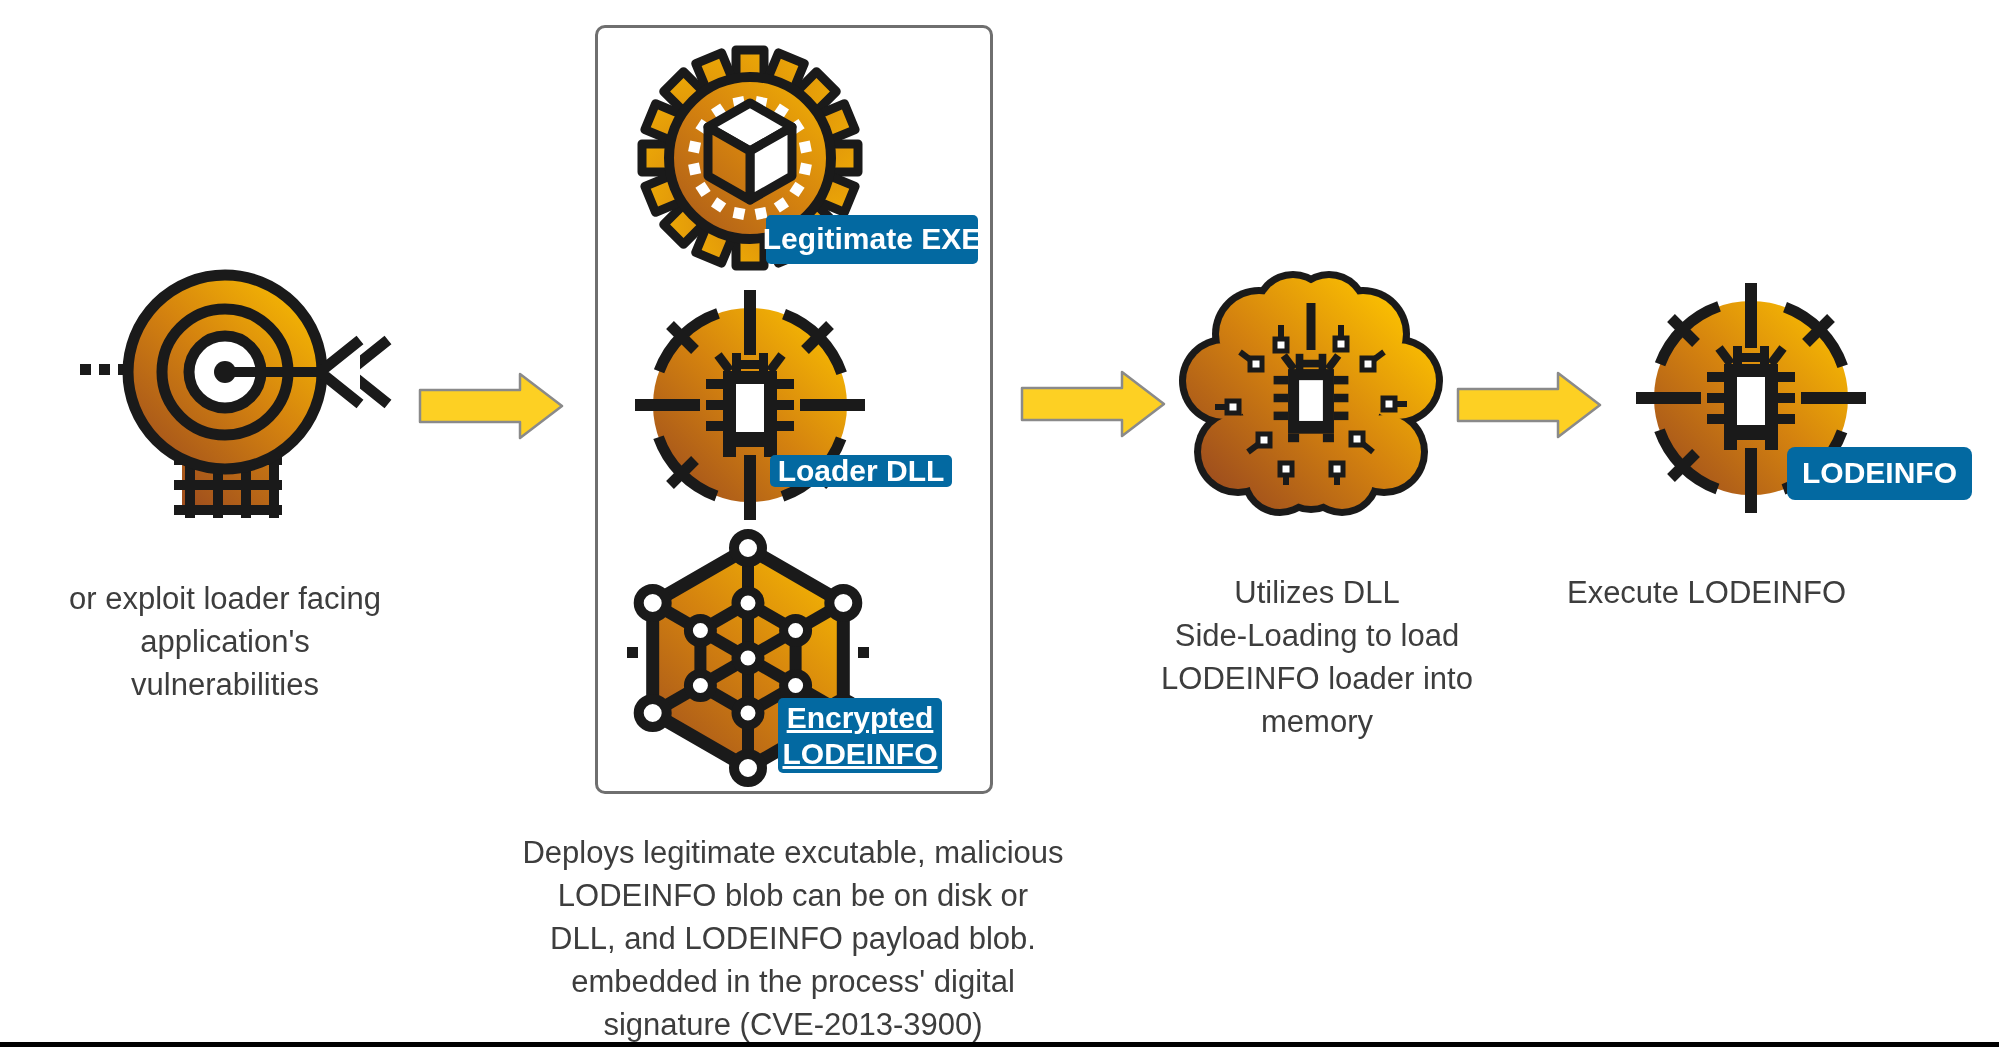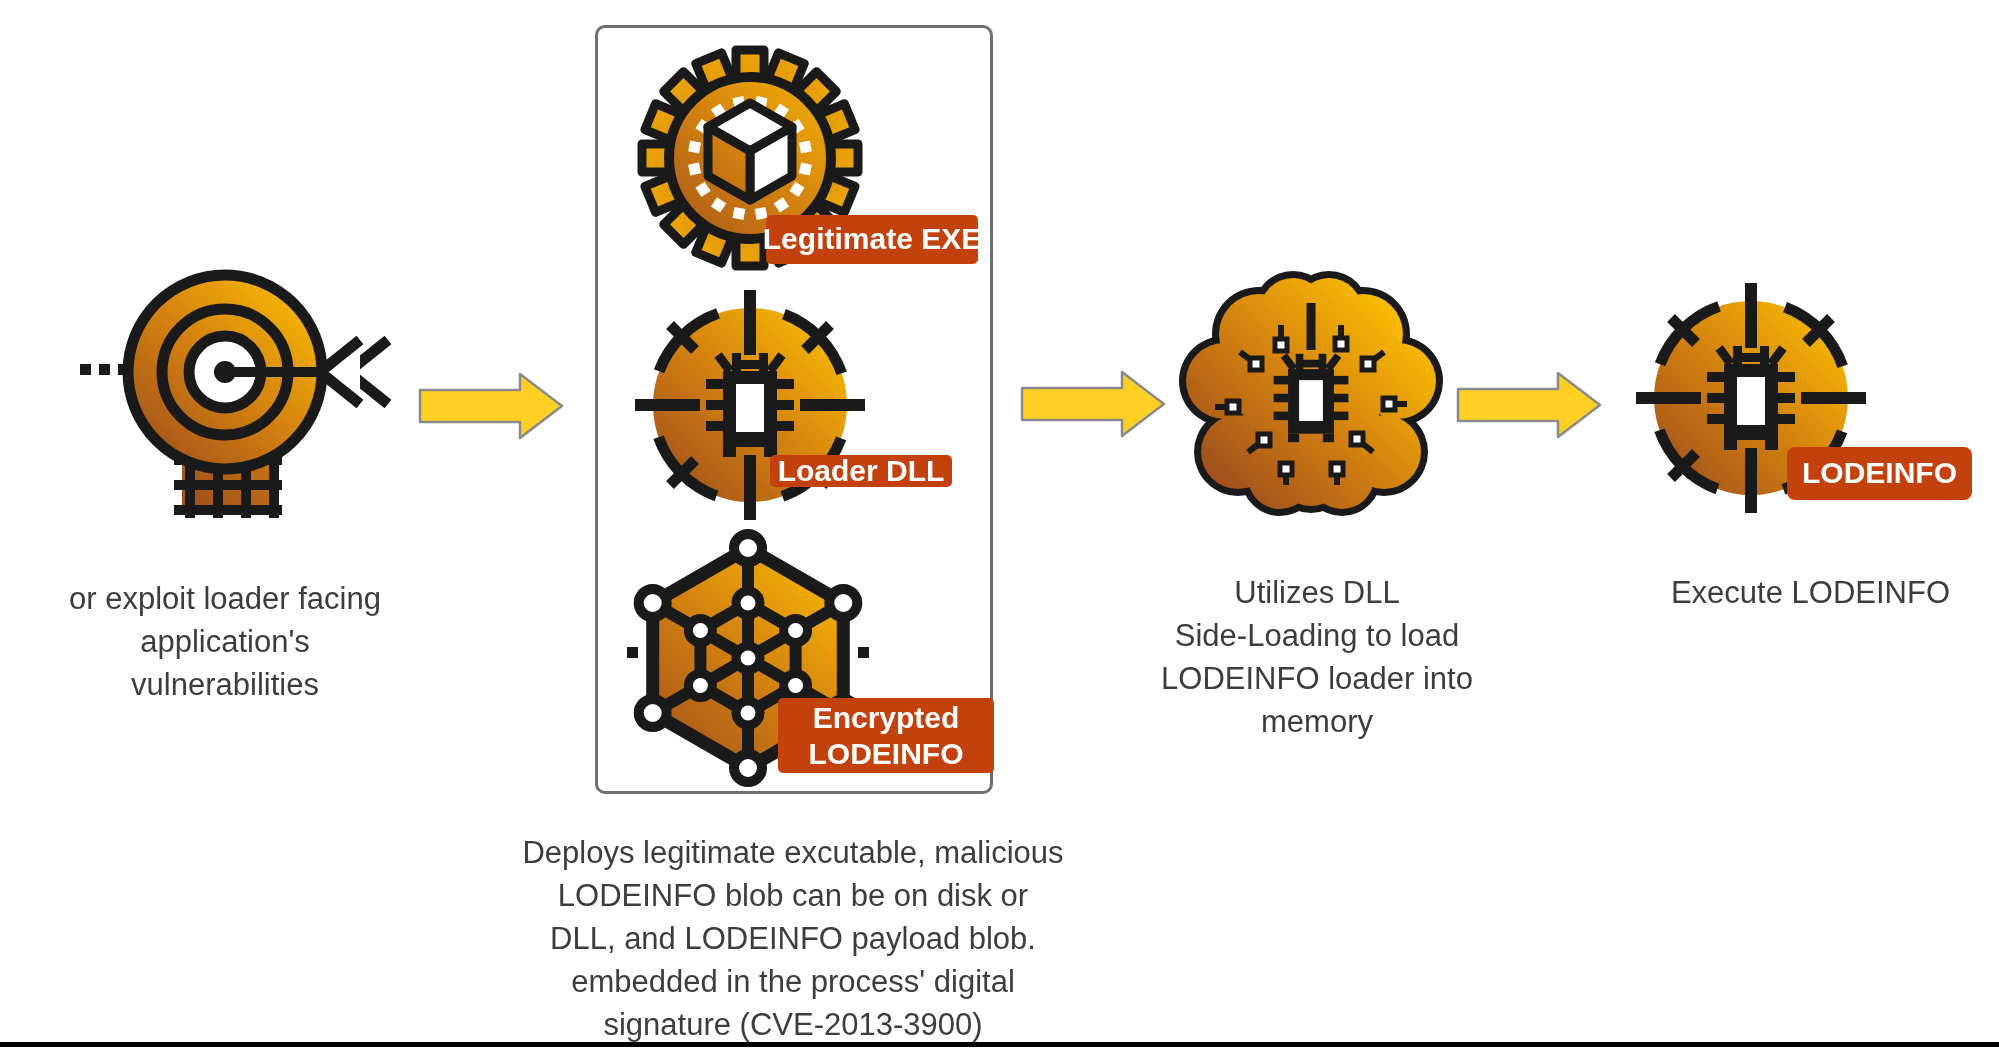--- a/index.html
+++ b/index.html
@@ -7,37 +7,37 @@
   .canvas{position:relative;width:1999px;height:1050px;background:#ffffff;overflow:hidden;}
 
   .stage-box{
     position:absolute;left:595px;top:25px;width:392px;height:763px;
     border:3px solid #6f6f6f;border-radius:10px;background:transparent;
   }
 
   .art{position:absolute;left:0;top:0;width:1999px;height:1050px;}
 
   .tag{
-    position:absolute;background:#c2410c;color:#ffffff;font-weight:bold;
+    position:absolute;background:#0369a1;color:#ffffff;font-weight:bold;
     display:flex;align-items:center;justify-content:center;text-align:center;
     font-size:30px;white-space:nowrap;border-radius:5px;line-height:1.15;
   }
   .tag-legit{left:766px;top:215px;width:212px;height:49px;}
   .tag-loader{left:770px;top:455px;width:182px;height:32px;}
-  .tag-encrypted{left:778px;top:698px;width:216px;height:75px;flex-direction:column;line-height:36px;}
+  .tag-encrypted{left:778px;top:698px;width:164px;height:75px;flex-direction:column;line-height:36px;text-decoration:underline;}
   .tag-lodeinfo{left:1787px;top:447px;width:185px;height:53px;border-radius:8px;}
 
   .caption{
     position:absolute;color:#3d3d3d;font-size:31px;line-height:43px;
     text-align:center;
   }
   .cap-1{left:18px;top:577px;width:414px;}
   .cap-2{left:468px;top:831px;width:650px;text-align:center;}
   .cap-3{left:1122px;top:571px;width:390px;}
-  .cap-4{left:1575px;top:571px;width:375px;text-align:right;}
+  .cap-4{left:1519px;top:571px;width:375px;}
 
   .bottom-rule{position:absolute;left:0;top:1042px;width:1999px;height:5px;background:#000000;}
 </style>
 </head>
 <body>
 
 <div class="canvas">
 
   <div class="stage-box"></div>
 

